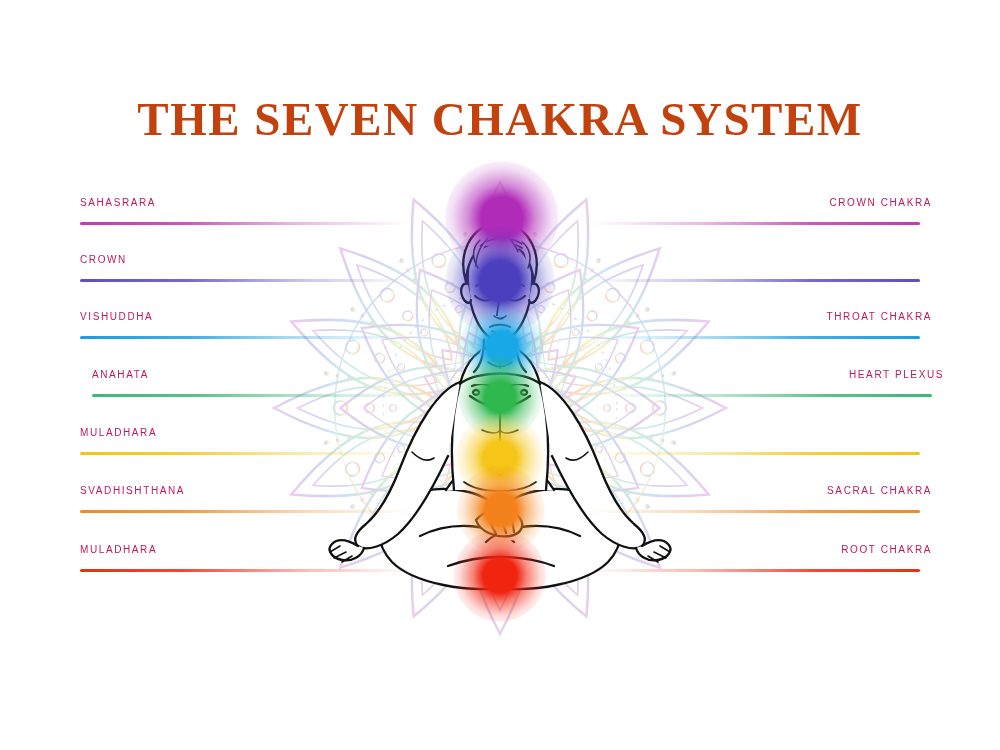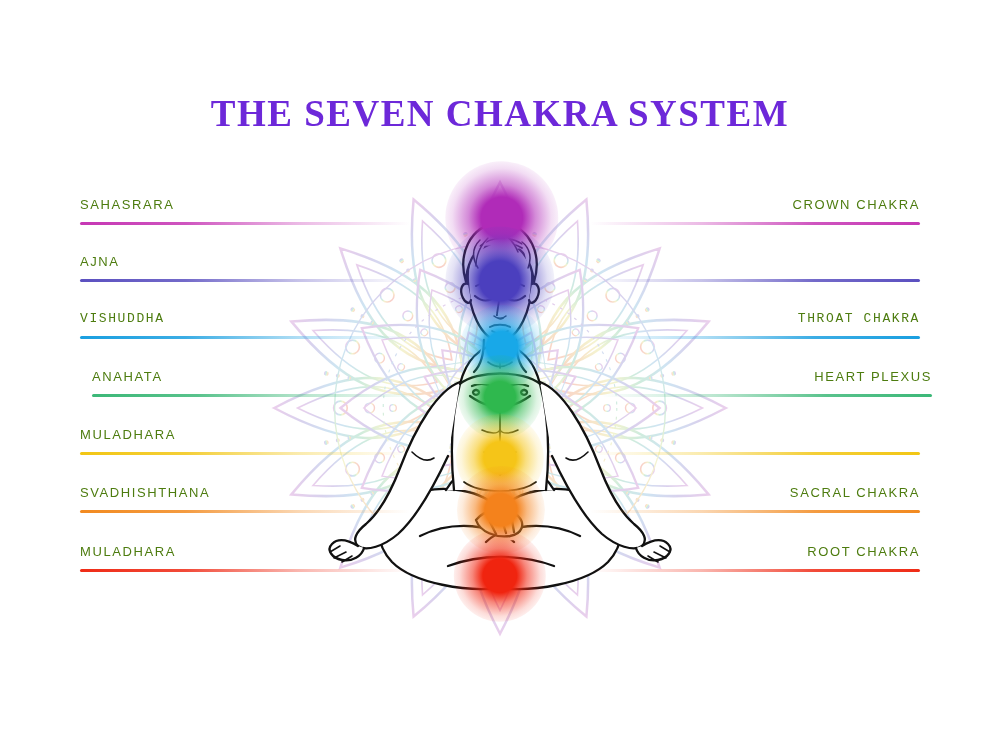--- a/index.html
+++ b/index.html
@@ -14,23 +14,23 @@
     width: 1000px; height: 750px;
     background: #ffffff;
   }
 
   
   #title {
     position: absolute;
     top: 92px; left: 0; width: 1000px;
     text-align: center;
     font-family: "Liberation Serif", "DejaVu Serif", serif;
-    font-size: 37px;
+    font-size: 47px;
     letter-spacing: 1.5px;
-    color: #6d28d9;
+    color: #c2410c;
     white-space: nowrap;
   }
 
   
   #mandala {
     position: absolute;
     left: 247px; top: 148px;
     width: 506px; height: 520px;
     opacity: 0.55;
   }
@@ -48,28 +48,28 @@
     border-radius: 50%;
     transform: translate(-50%, -50%);
     pointer-events: none;
   }
 
   
   .row { position: absolute; left: 0; width: 1000px; height: 40px; }
 
   .lbl {
     position: absolute;
-    font-size: 13px;
+    font-size: 10px;
     letter-spacing: 1.6px;
-    color: #4d7c0f;
+    color: #be185d;
     white-space: nowrap;
     top: 0;
   }
   .lbl.left  { left: 80px;  text-align: left; }
-  .lbl.right { right: 80px; }
+  .lbl.right { right: 68px; }
 
   .rule {
     position: absolute;
     height: 2.5px;
     top: 25px;
     border-radius: 2px;
   }
   .rule.left  { left: 80px;  width: 330px; }
   .rule.right { right: 80px; width: 330px; }
 </style>
@@ -313,25 +313,25 @@
     </div>
 
   <div id="rows">
       <div class="row" style="top: 197px;">
         <div class="lbl left">SAHASRARA</div>
         <div class="rule left" style="background: linear-gradient(to right, rgb(198, 55, 180) 0%, rgba(198, 55, 180, 0.85) 32%, rgba(198, 55, 180, 0.35) 66%, rgba(198, 55, 180, 0) 100%);"></div>
         <div class="lbl right">CROWN CHAKRA</div>
         <div class="rule right" style="background: linear-gradient(to left, rgb(198, 55, 180) 0%, rgba(198, 55, 180, 0.85) 32%, rgba(198, 55, 180, 0.35) 66%, rgba(198, 55, 180, 0) 100%);"></div>
       </div>
       <div class="row" style="top: 254px;">
-        <div class="lbl left">AJNA</div>
+        <div class="lbl left">CROWN</div>
         <div class="rule left" style="background: linear-gradient(to right, rgb(91, 80, 192) 0%, rgba(91, 80, 192, 0.85) 32%, rgba(91, 80, 192, 0.35) 66%, rgba(91, 80, 192, 0) 100%);"></div>
         <div class="rule right" style="background: linear-gradient(to left, rgb(91, 80, 192) 0%, rgba(91, 80, 192, 0.85) 32%, rgba(91, 80, 192, 0.35) 66%, rgba(91, 80, 192, 0) 100%);"></div>
       </div>
-      <div class="row" style="top: 311px; font-family: Liberation Mono, monospace;">
+      <div class="row" style="top: 311px;">
         <div class="lbl left">VISHUDDHA</div>
         <div class="rule left" style="background: linear-gradient(to right, rgb(26, 159, 224) 0%, rgba(26, 159, 224, 0.85) 32%, rgba(26, 159, 224, 0.35) 66%, rgba(26, 159, 224, 0) 100%);"></div>
         <div class="lbl right">THROAT CHAKRA</div>
         <div class="rule right" style="background: linear-gradient(to left, rgb(26, 159, 224) 0%, rgba(26, 159, 224, 0.85) 32%, rgba(26, 159, 224, 0.35) 66%, rgba(26, 159, 224, 0) 100%);"></div>
       </div>
       <div class="row" style="top: 369px; margin-left: 12px;">
         <div class="lbl left">ANAHATA</div>
         <div class="rule left" style="background: linear-gradient(to right, rgb(60, 184, 120) 0%, rgba(60, 184, 120, 0.85) 32%, rgba(60, 184, 120, 0.35) 66%, rgba(60, 184, 120, 0) 100%);"></div>
         <div class="lbl right">HEART PLEXUS</div>
         <div class="rule right" style="background: linear-gradient(to left, rgb(60, 184, 120) 0%, rgba(60, 184, 120, 0.85) 32%, rgba(60, 184, 120, 0.35) 66%, rgba(60, 184, 120, 0) 100%);"></div>

